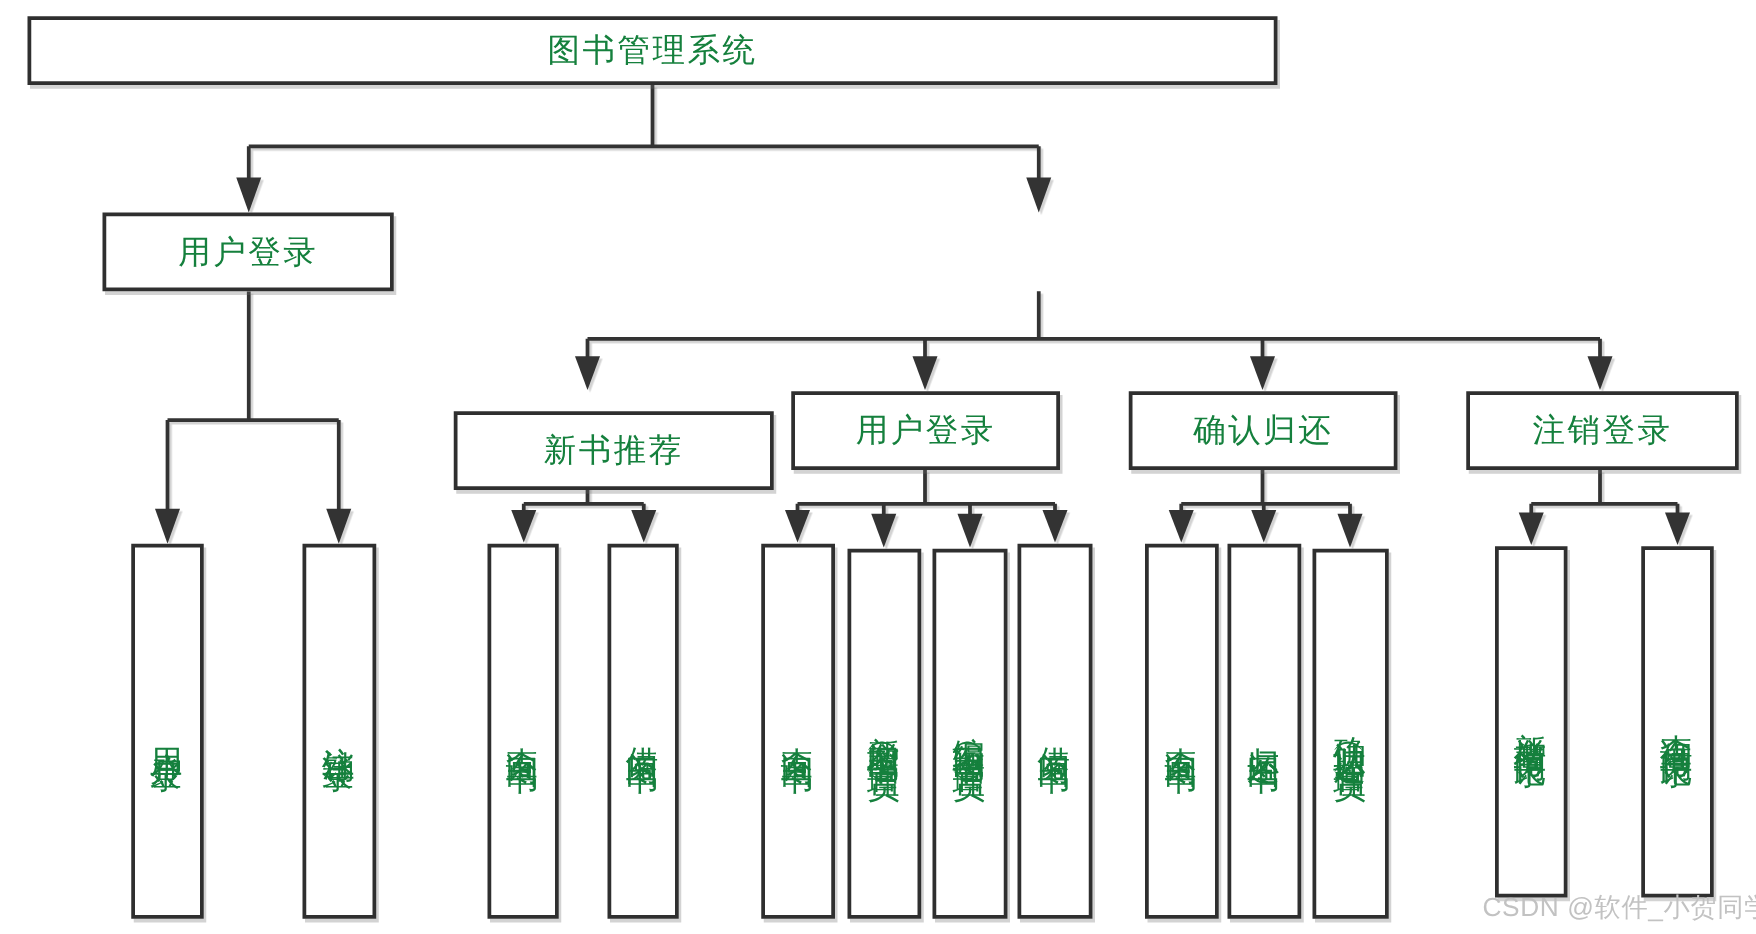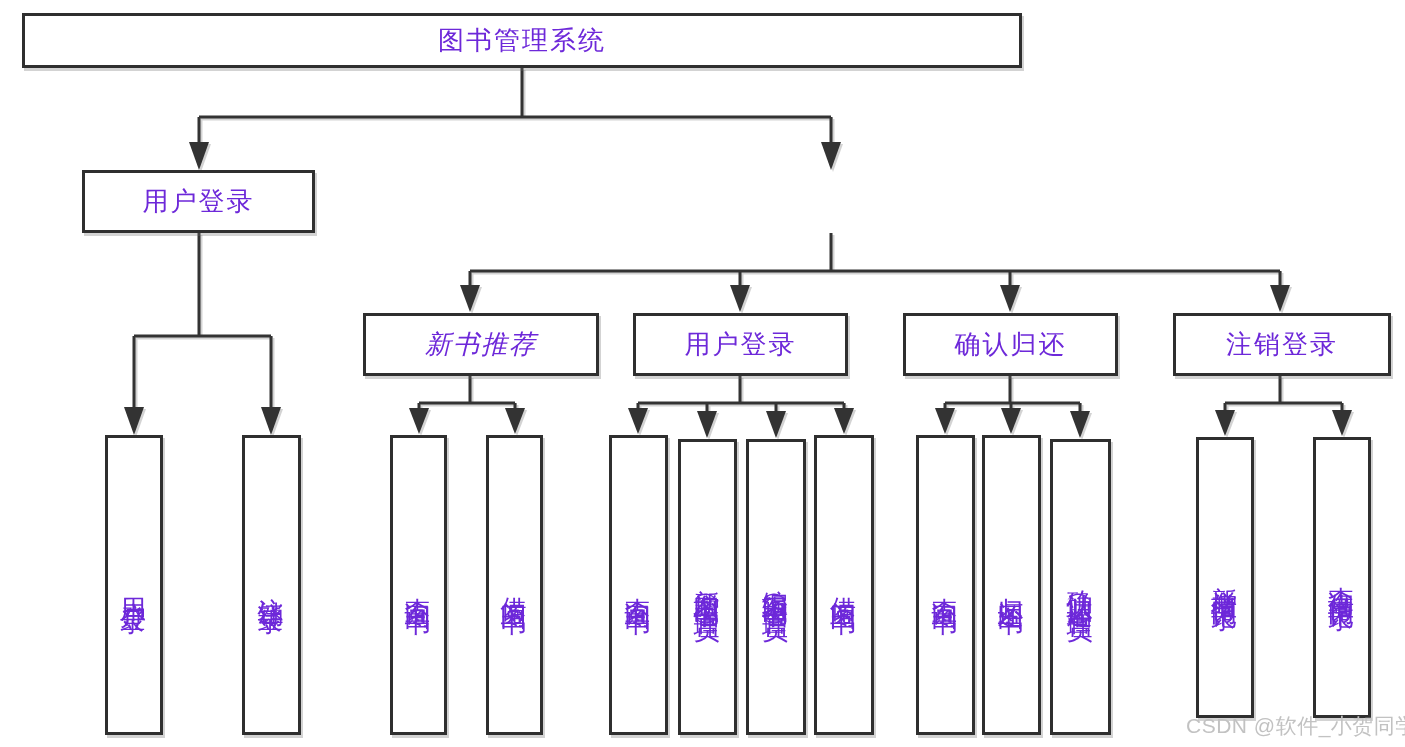--- a/index.html
+++ b/index.html
@@ -11,21 +11,21 @@
   }
   .connectors {
     position:absolute; left:0; top:0; width:1405px; height:747px;
     filter: drop-shadow(2px 2px 0 rgba(110,110,110,0.30));
   }
   .connectors path { stroke:#333333; stroke-width:3; fill:none; }
   .connectors polygon { fill:#333333; stroke:none; }
   .box {
     position:absolute; background:#ffffff; border:3px solid #2f2f2f;
     display:flex; align-items:center; justify-content:center;
-    color:#6d28d9; font-size:26px; letter-spacing:2px;
+    color:#15803d; font-size:26px; letter-spacing:2px;
     box-shadow:2px 3px 0 rgba(110,110,110,0.30);
     white-space:nowrap;
   }
   .vbox {
     writing-mode:vertical-rl; text-orientation:mixed;
     letter-spacing:4px; font-size:26px;
   }
   .watermark {
     position:absolute; left:1186px; top:712px; z-index:5;
     font-size:21px; color:#c2c2c2; letter-spacing:0.5px; white-space:nowrap;
@@ -83,21 +83,21 @@
       <path d="M1280,376 V403 M1225,403 H1342 M1225,403 V414 M1342,403 V414"></path>
       <polygon points="1215,410 1235,410 1225,436"></polygon>
       <polygon points="1332,410 1352,410 1342,436"></polygon>
     </g>
   </svg>
 
   <div class="box" style="left:22px; top:13px; width:1000px; height:55px;">图书管理系统</div>
 
   <div class="box" style="left:82px; top:170px; width:233px; height:63px;">用户登录</div>
 
-  <div class="box" style="left:363px; top:313px; width:236px; height:63px;font-style:italic;">新书推荐</div>
+  <div class="box" style="left:363px; top:329px; width:256px; height:63px;">新书推荐</div>
   <div class="box" style="left:633px; top:313px; width:215px; height:63px;">用户登录</div>
   <div class="box" style="left:903px; top:313px; width:215px; height:63px;">确认归还</div>
   <div class="box" style="left:1173px; top:313px; width:218px; height:63px;">注销登录</div>
 
   <div class="box vbox" style="left:105px; top:435px; width:58px; height:300px;">用户登录</div>
   <div class="box vbox" style="left:242px; top:435px; width:59px; height:300px;">注销登录</div>
 
   <div class="box vbox" style="left:390px; top:435px; width:57px; height:300px;">查询图书</div>
   <div class="box vbox" style="left:486px; top:435px; width:57px; height:300px;">借阅图书</div>
 

